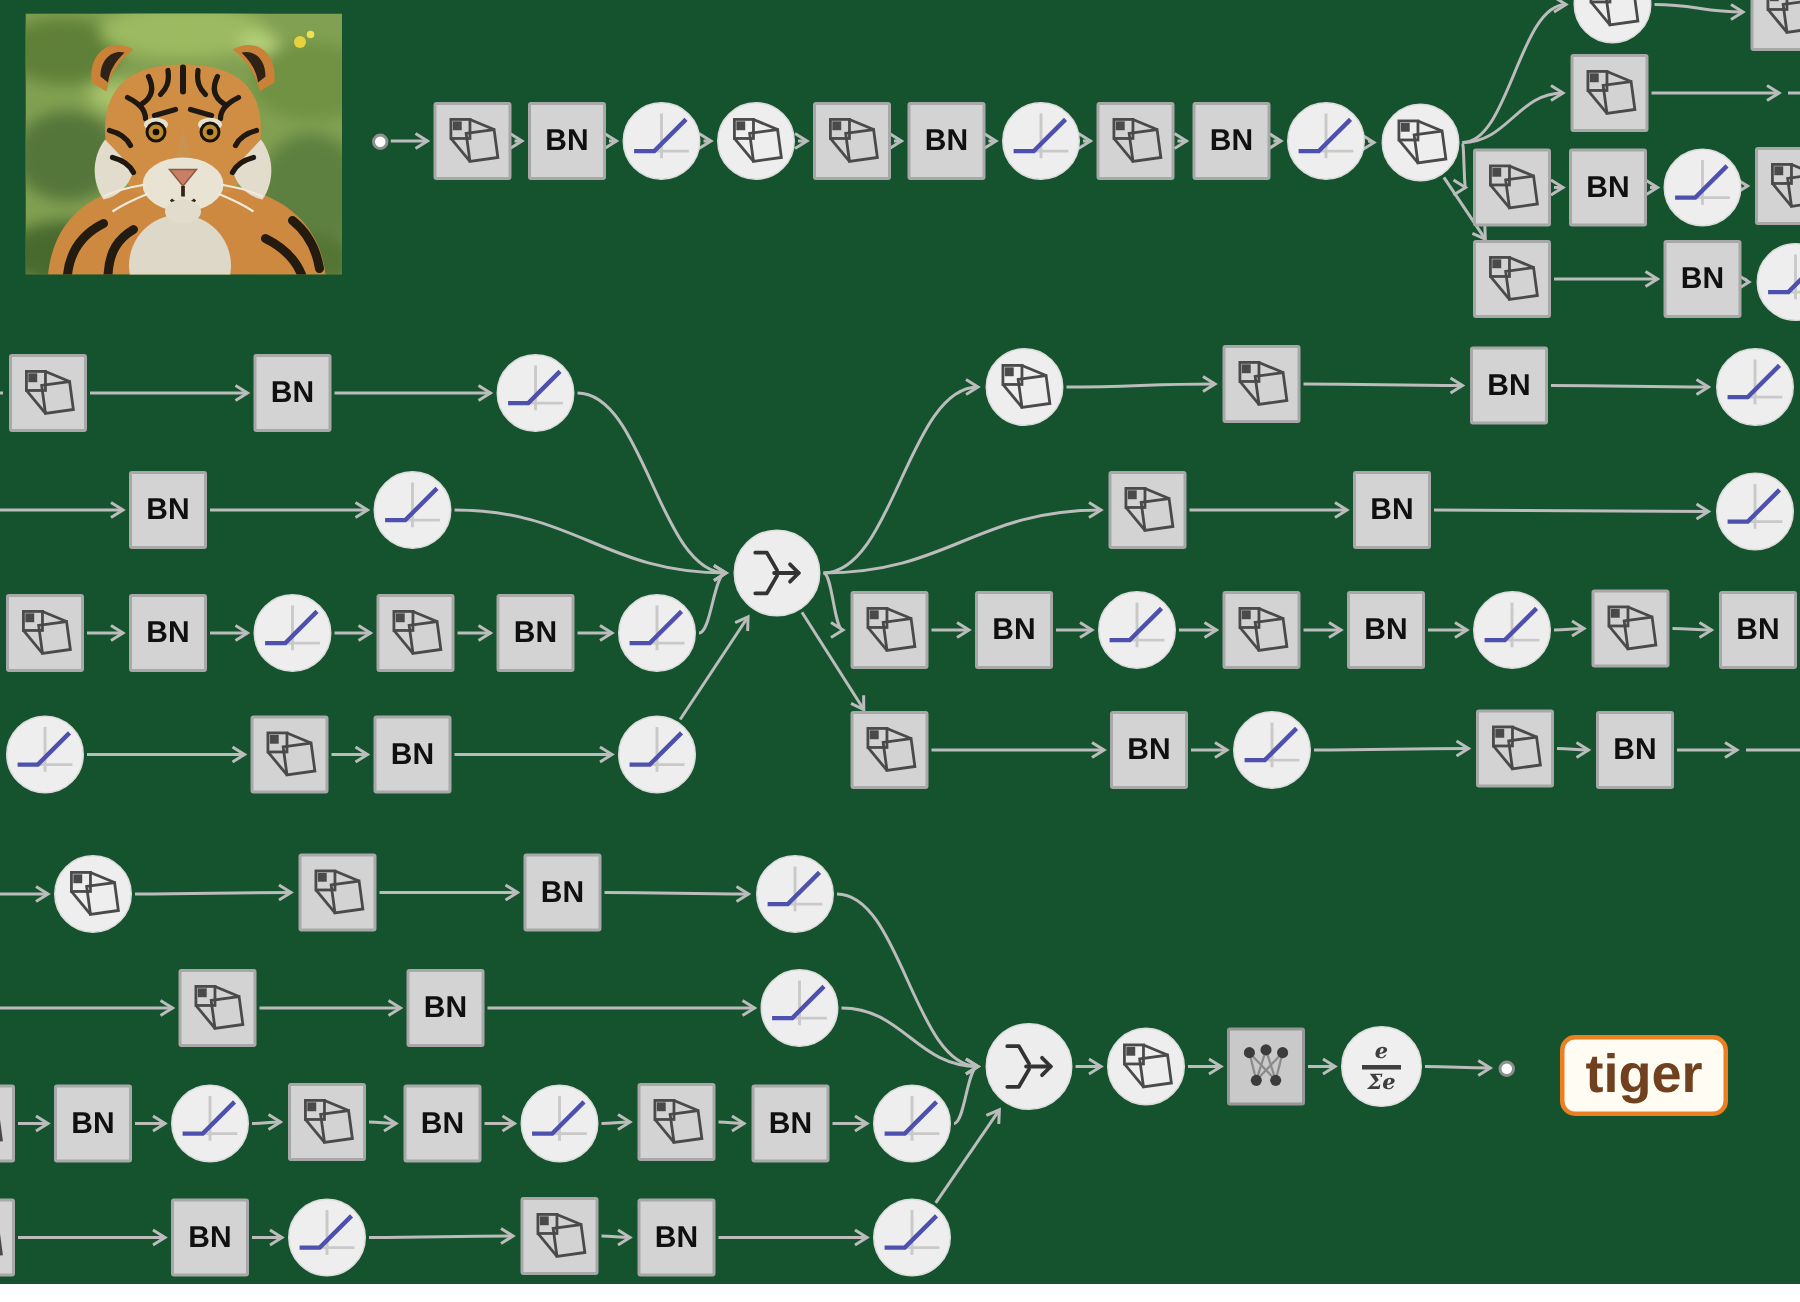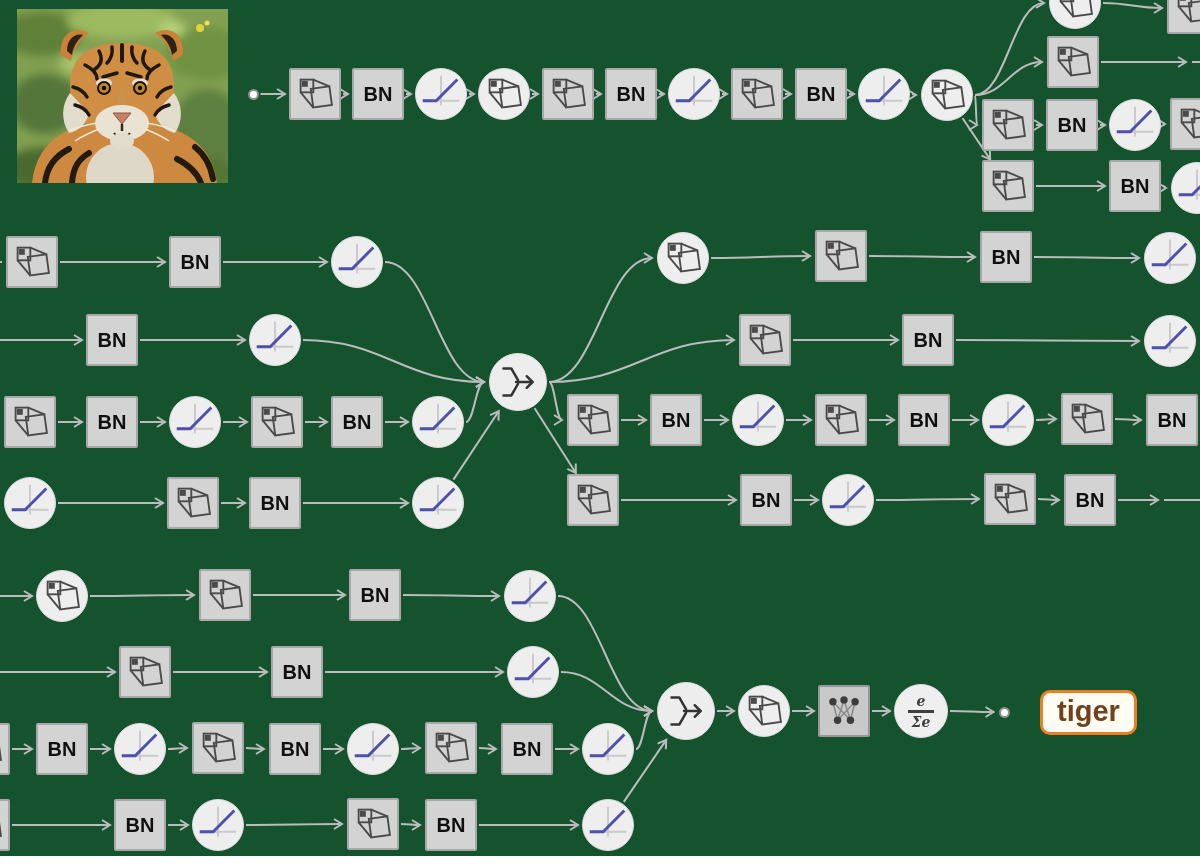--- a/index.html
+++ b/index.html
@@ -12,21 +12,21 @@
   .node.relu,.node.pool{width:52px;height:52px;background:#eeeeee;border:1px solid #dcdcdc;border-radius:50%;}
   .node.concat{width:58px;height:58px;background:#ededed;border:1px solid #dedede;border-radius:50%;}
   .node.softmax{width:54px;height:54px;background:#efefef;border:1px solid #dedede;border-radius:50%;}
   .node.input,.node.output{width:11px;height:11px;background:#fff;border:2.5px solid #8f8f8f;border-radius:50%;}
   .bnt{font-weight:bold;font-size:20px;color:#101010;letter-spacing:0;}
   .smx{display:flex;flex-direction:column;align-items:center;line-height:1;color:#3e3e3e;
        font-family:"DejaVu Serif",serif;font-style:italic;font-weight:bold;}
   .smt{font-size:14px;border-bottom:3px solid #3f3f3f;padding:0 6px 2px;min-width:14px;text-align:center;}
   .smb{font-size:14px;padding-top:2px;}
   .out-label{position:absolute;left:1040px;top:690px;padding:2px 14px 4px;border:3px solid #ec7f1f;
-       border-radius:10px;background:#fffdf3;color:#70401f;font-size:29px;font-weight:600;}
+       border-radius:10px;background:#fffdf3;color:#70401f;font-size:36px;font-weight:600;}
   .photo{position:absolute;left:17px;top:9px;width:211px;height:174px;}
 </style>
 </head>
 <body>
 
 <div class="canvas">
 
   <svg id="edge-layer" xmlns="http://www.w3.org/2000/svg">
     <defs>
       <marker id="arw" markerUnits="userSpaceOnUse" markerWidth="14" markerHeight="14" refX="10" refY="7" orient="auto">

